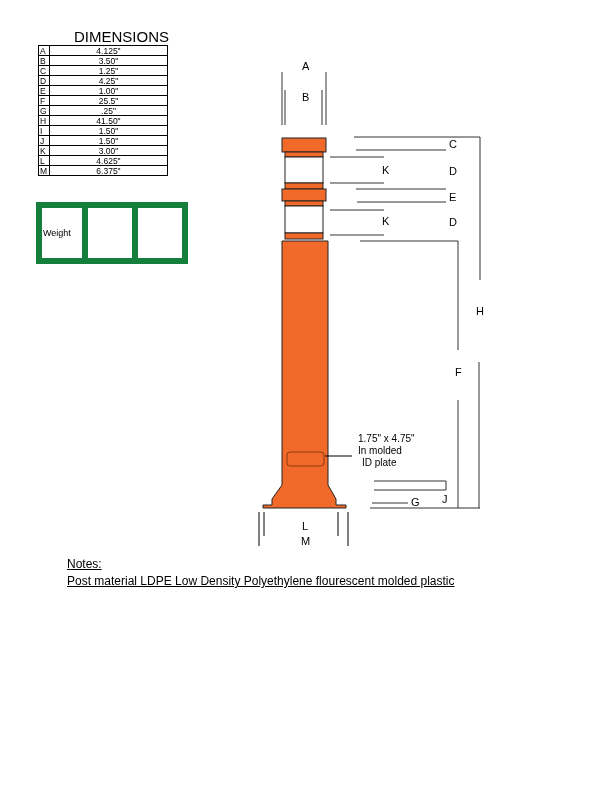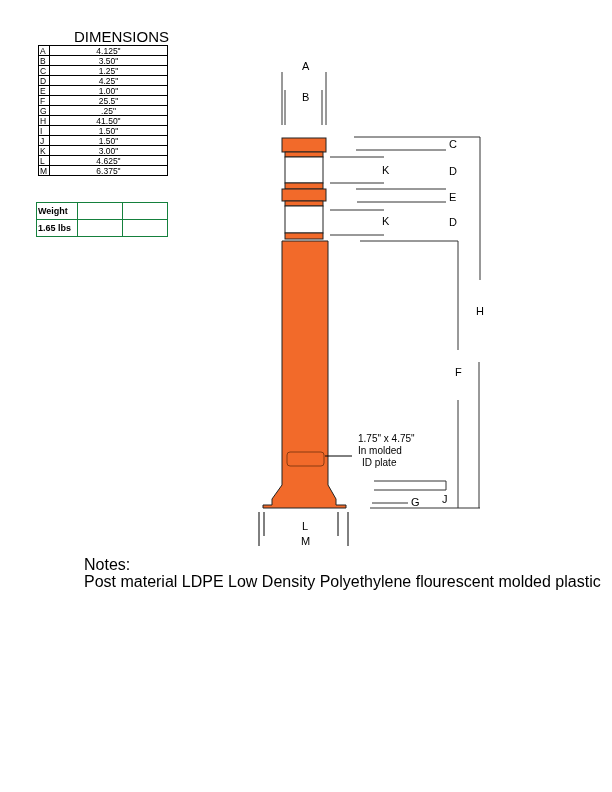--- a/index.html
+++ b/index.html
@@ -6,26 +6,26 @@
   body { width:612px; height:792px; position:relative; overflow:hidden;
          font-family:"Liberation Sans", sans-serif; color:#000; }
   .dim-title { position:absolute; left:74px; top:28px; font-size:15px; }
   table.dims { position:absolute; left:38px; top:45px; border-collapse:collapse;
                width:130px; font-size:8.5px; line-height:8px; }
   table.dims td { border:1px solid #000; padding:0; height:9px; }
   table.dims td.k { width:9px; text-align:left; padding-left:1px; }
   table.dims td.v { text-align:center; text-decoration:underline; }
   table.wt { position:absolute; left:36px; top:202px; border-collapse:collapse;
              font-size:9px; }
-  table.wt td { border:1px solid #15803d; height:16px; padding:0 1px;font-weight:bold; }
+  table.wt td { border:6px solid #15803d; height:16px; padding:17px 1px; }
   table.wt td.c1 { width:38px; }
   table.wt td.c2 { width:42px; }
   table.wt td.c3 { width:42px; }
   svg.draw { position:absolute; left:0; top:0; }
-  .notes { position:absolute; left:84px; top:556px; font-size:16px; line-height:17px; }
+  .notes { position:absolute; left:67px; top:556px; font-size:12px; line-height:17px;text-decoration:underline; }
 </style>
 </head>
 <body>
 
 <div class="dim-title">DIMENSIONS</div>
 
 <table class="dims">
   <tbody>
     <tr>
         <td class="k">A</td>
@@ -79,25 +79,20 @@
         <td class="k">M</td>
         <td class="v">6.375"</td>
       </tr>
   </tbody>
 </table>
 
 <table class="wt">
   <tbody>
       <tr>
     <td class="c1">Weight</td>
-    <td class="c2"></td>
-    <td class="c3"></td>
-  </tr>
-  <tr>
-    <td class="c1">1.65 lbs</td>
     <td class="c2"></td>
     <td class="c3"></td>
   </tr>
 </tbody>
   </table>
 
 <svg class="draw" width="612" height="792" viewBox="0 0 612 792" font-family="Liberation Sans, sans-serif" font-size="11">
 
   <g stroke="#333" stroke-width="1">
     <line x1="282" y1="72" x2="282" y2="125"></line>

